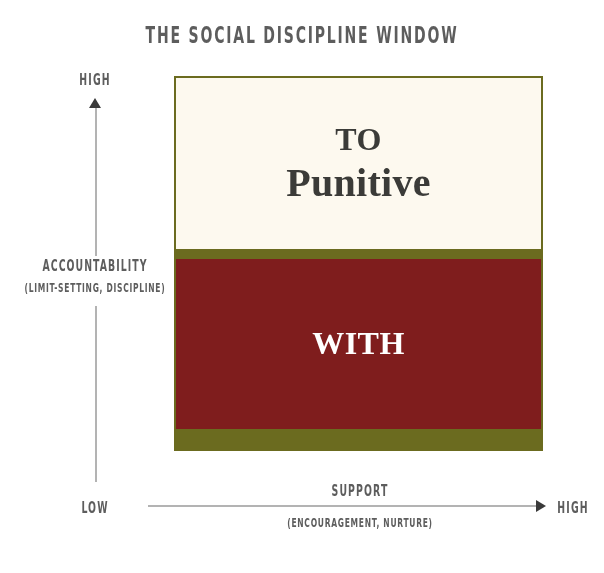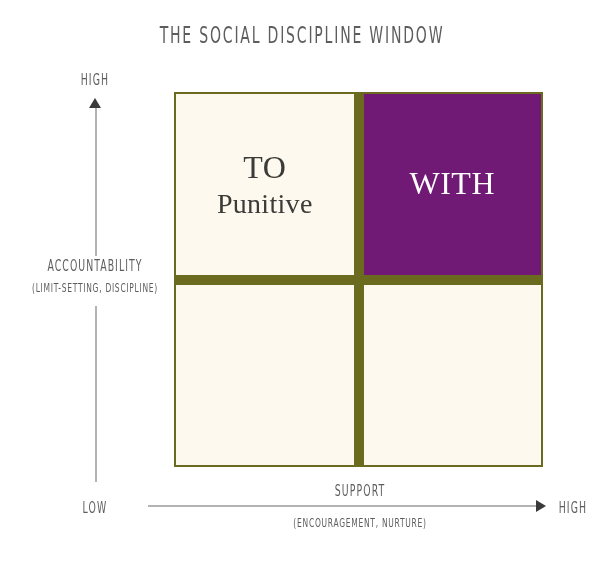--- a/index.html
+++ b/index.html
@@ -3,68 +3,68 @@
 <meta charset="utf-8">
 <style>
   html,body{margin:0;padding:0;}
   body{
     width:604px;height:573px;
     background:#ffffff;
     font-family:"Liberation Sans", sans-serif;
     overflow:hidden;
     position:relative;
   }
-  #page{position:absolute;left:0;top:0;width:604px;height:573px;}
+  #page{position:absolute;left:0;top:0;width:604px;height:573px;font-weight:bold;}
 
   
   .title{
     position:absolute;
     left:0; top:22px; width:604px;
     text-align:center;
     font-family:"DejaVu Sans Condensed","Liberation Sans",sans-serif;
     font-size:19px;
     letter-spacing:2.2px;
     color:#5d5d5d;
     transform:scaleX(0.82) scaleY(1.18);
     transform-origin:center top;
     white-space:nowrap;
   }
 
   
   .matrix{
     position:absolute;
-    left:174px; top:92px;
+    left:174px; top:76px;
     width:369px; height:375px;
     display:grid;
-    grid-template-columns:1fr 1fr;
+    grid-template-columns:1fr;
     grid-template-rows:1fr 1fr;
     border:2px solid #6b6b1f;
     box-sizing:border-box;
     background:#6b6b1f;
     gap:10px;
   }
   .cell{
     display:flex;
     flex-direction:column;
     align-items:center;
     justify-content:center;
     box-sizing:border-box;
     background:#fdf9ef;
   }
-  .cell.highlight{background:#701a75;}
+  .cell.highlight{background:#7f1d1d;}
   .cell .c-top{
     font-family:"Liberation Serif","DejaVu Serif",serif;
     font-size:32px;
     color:#3b3b38;
     line-height:1.18;
     letter-spacing:0.5px;
   }
   .cell .c-bottom{
     font-family:"Liberation Serif","DejaVu Serif",serif;
-    font-size:28px;
+    font-size:40px;
     color:#3b3b38;
     line-height:1.18;
     letter-spacing:0.3px;
   }
   .cell.highlight .c-top,
   .cell.highlight .c-bottom{color:#ffffff;}
 
   
   .vline{
     position:absolute;

